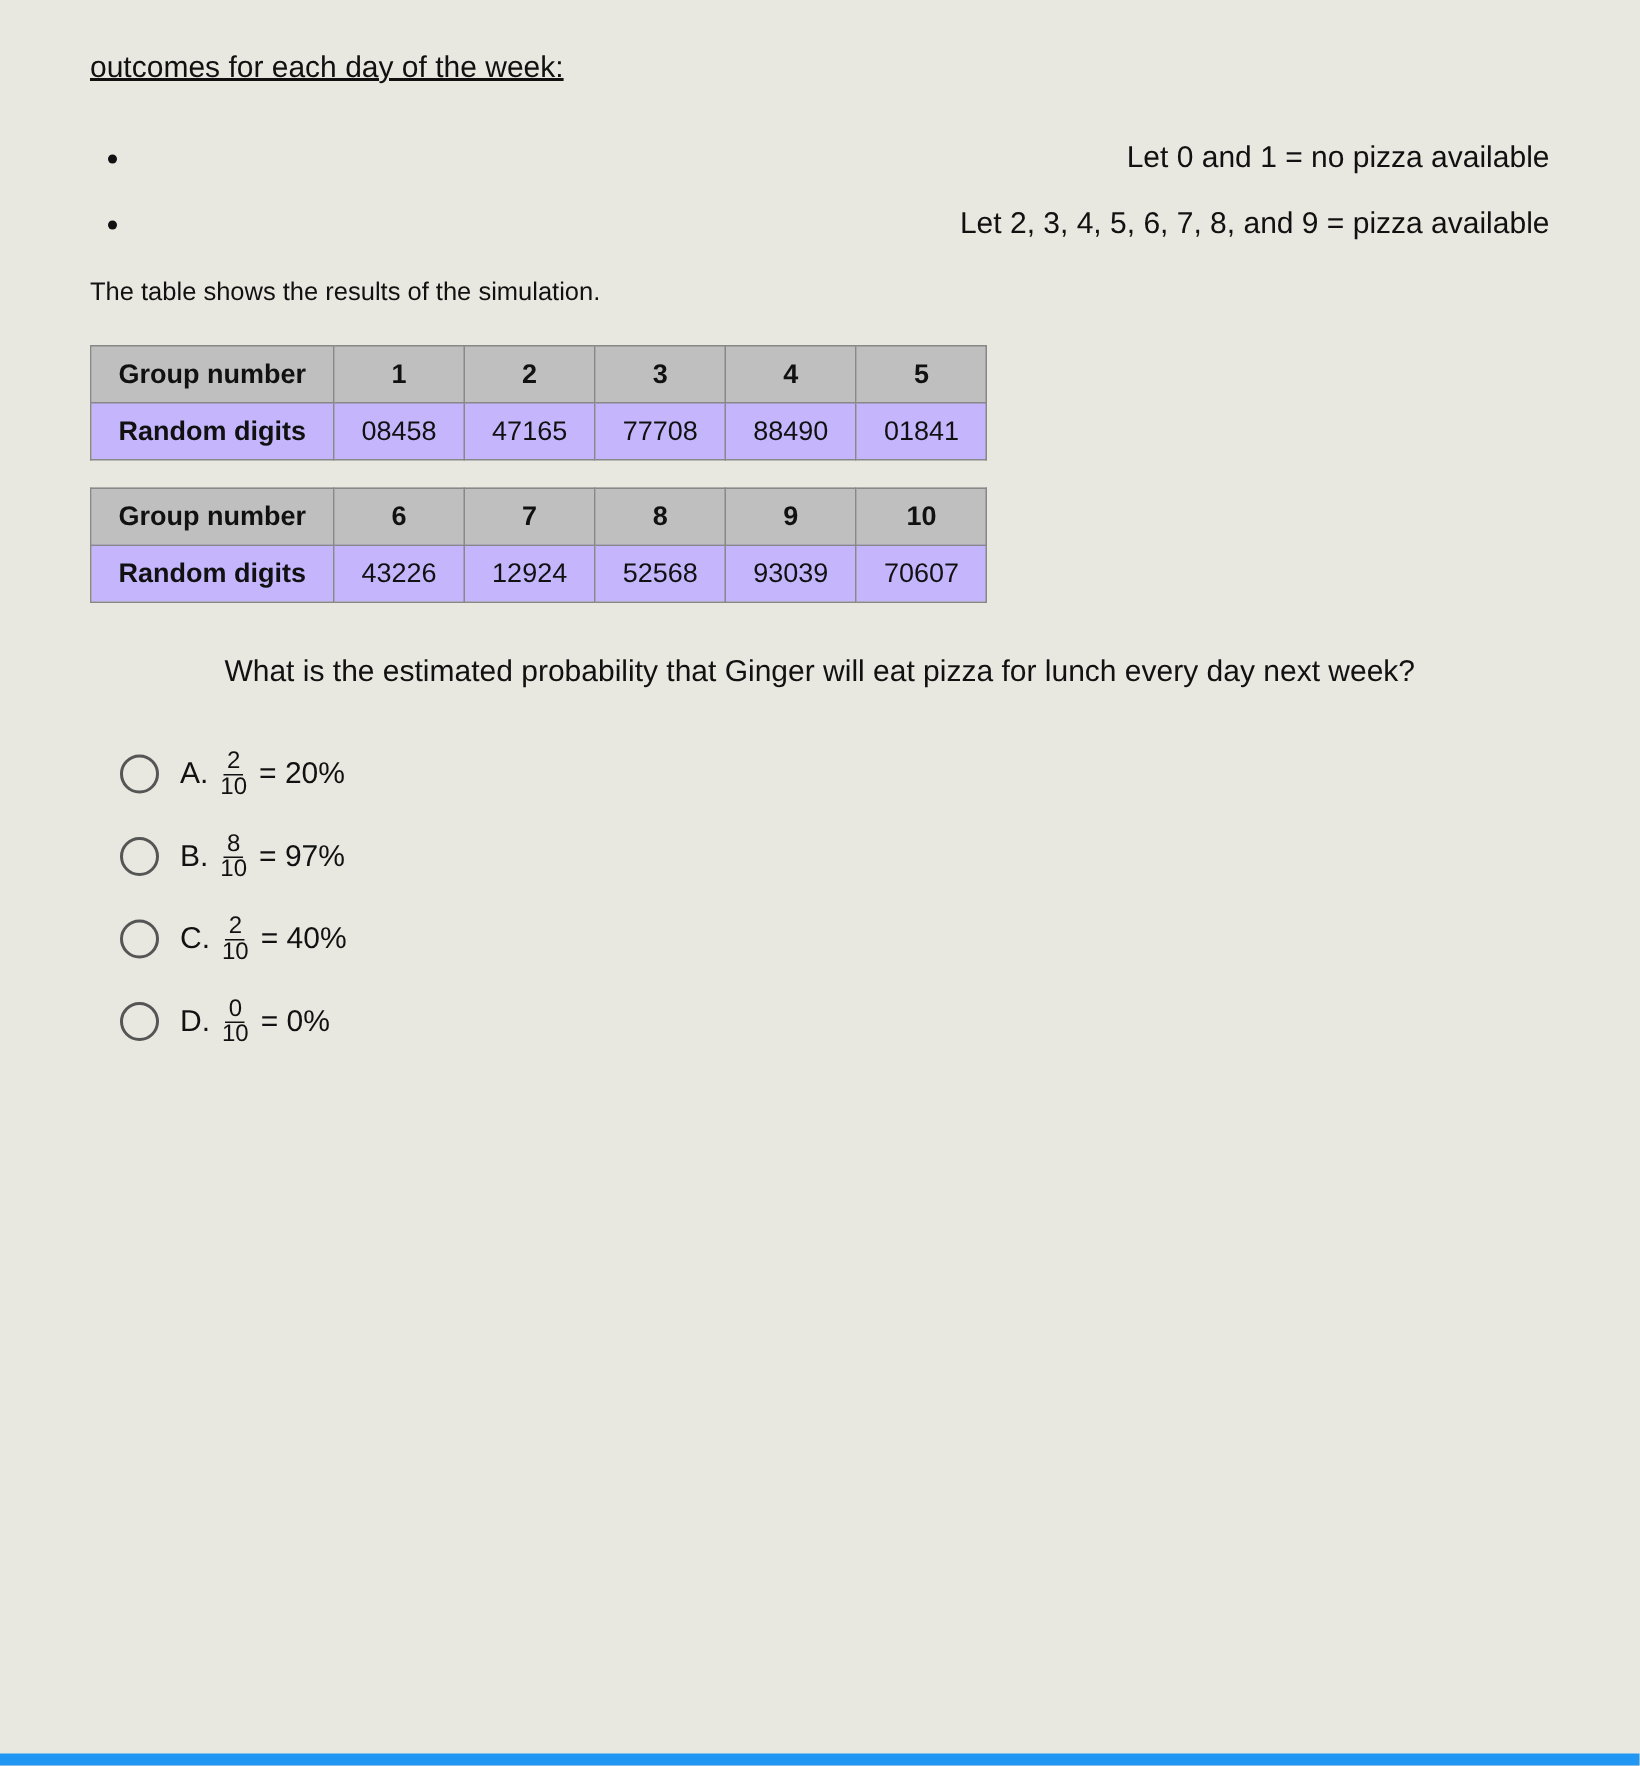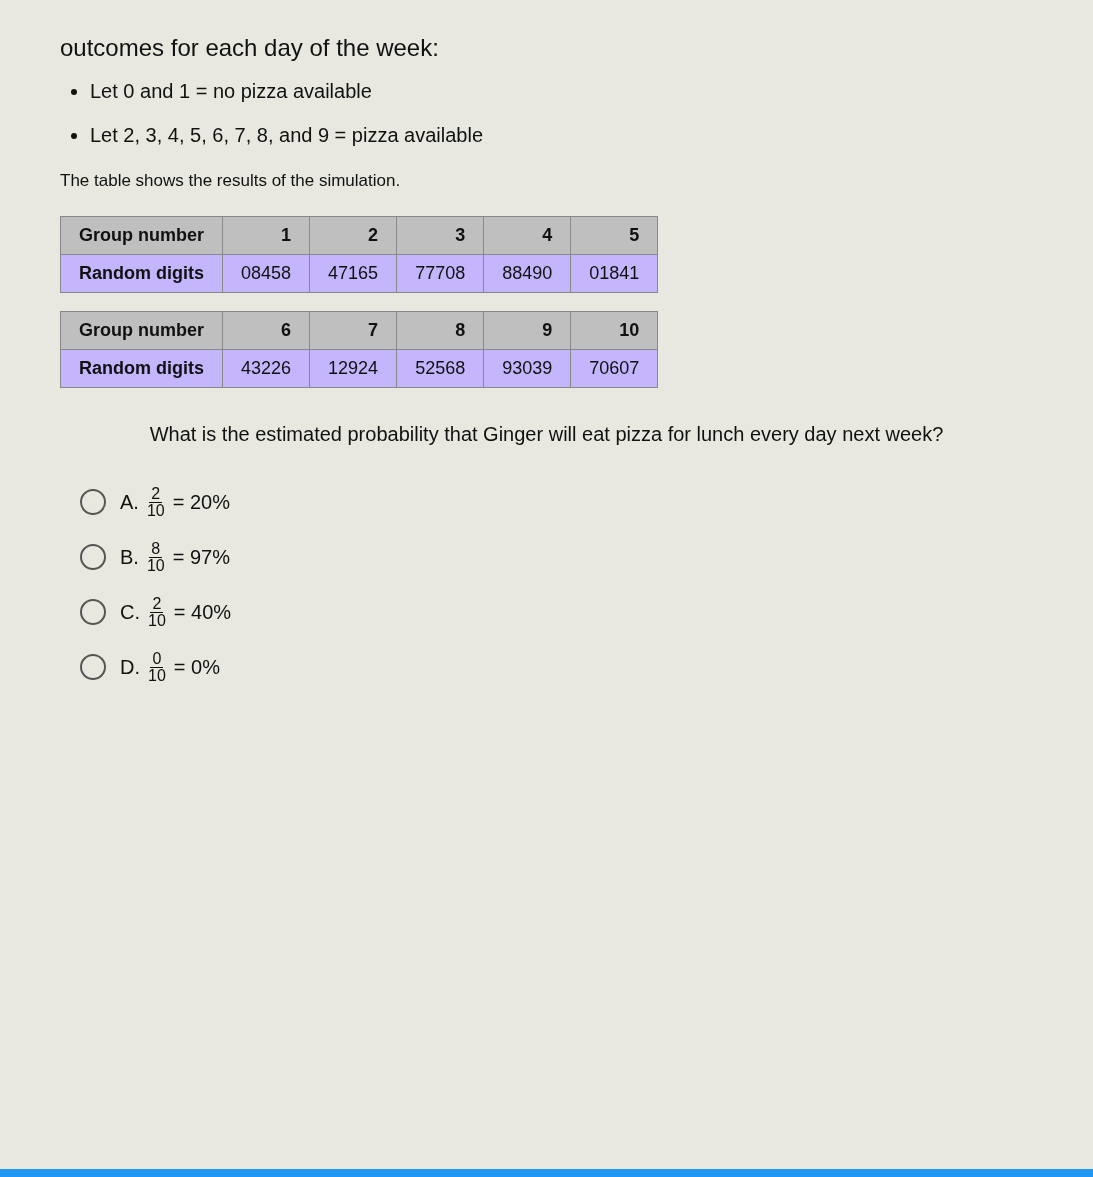--- a/index.html
+++ b/index.html
@@ -12,35 +12,37 @@
       background-color: #e8e8e0;
       font-family: Arial, sans-serif;
       font-size: 18px;
       color: #111;
       width: 1093px;
       min-height: 1177px;
       padding: 30px 60px 40px 60px;
     }
 
     .intro-text {
-      font-size: 24px;
-      margin-bottom: 10px;
+      font-size: 20px;
+      margin-bottom: 30px;
       line-height: 1.5;
+      text-decoration: underline;
     }
 
     .bullet-list {
       list-style: disc;
       padding-left: 30px;
       margin-bottom: 18px;
     }
 
     .bullet-list li {
       font-size: 20px;
       margin-bottom: 14px;
       line-height: 1.5;
+      text-align: right;
     }
 
     .table-intro {
       font-size: 17px;
       margin-bottom: 22px;
       line-height: 1.5;
     }
 
     .tables-section {
       margin-bottom: 30px;
@@ -48,21 +50,21 @@
 
     .sim-table {
       border-collapse: collapse;
       margin-bottom: 18px;
     }
 
     .sim-table td, .sim-table th {
       border: 1.5px solid #888;
       padding: 8px 18px;
       font-size: 18px;
-      text-align: right;
+      text-align: center;
     }
 
     .sim-table .header-cell {
       background-color: #bfbfbf;
       font-weight: bold;
     }
 
     .sim-table .data-row td {
       background-color: #c4b5fd;
     }

